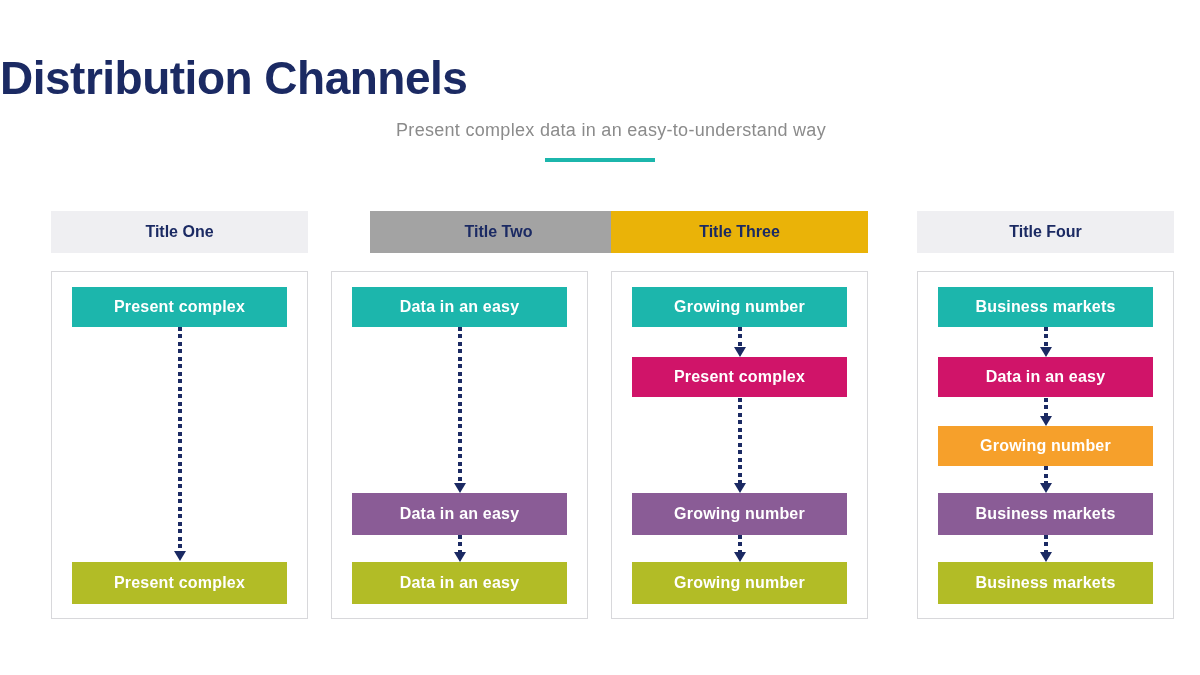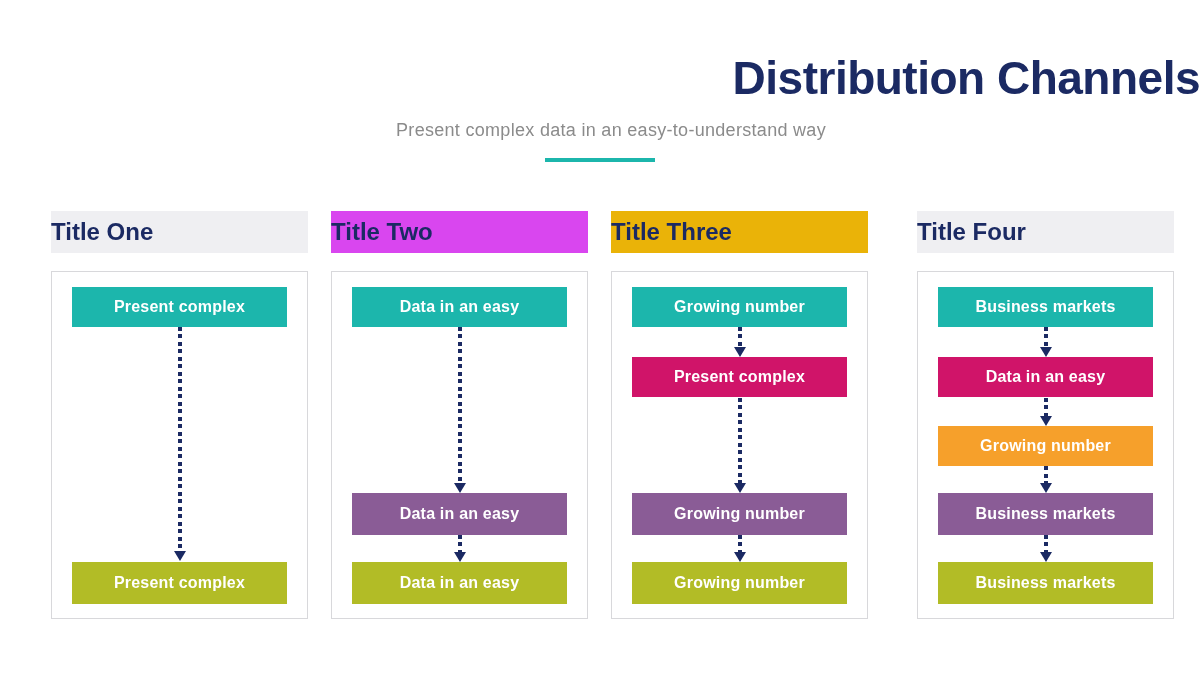--- a/index.html
+++ b/index.html
@@ -2,36 +2,36 @@
 <html><head>
 <meta charset="utf-8">
 <style>
   html,body { margin:0; padding:0; background:#ffffff; }
   .slide {
     position:relative; width:1200px; height:675px; background:#ffffff;
     font-family:"Liberation Sans", sans-serif; overflow:hidden;
   }
   .title {
     position:absolute; top:53px; left:0; width:100%;
-    text-align:right; font-size:46px; font-weight:700;
+    text-align:left; font-size:46px; font-weight:700;
     color:#1b2a63; letter-spacing:-0.5px; line-height:1.1;
   }
   .subtitle {
     position:absolute; top:120px; left:11px; width:100%;
     text-align:center; font-size:18px; color:#8b8b8b; letter-spacing:0.3px;
   }
   .divider {
     position:absolute; top:158px; left:545px; width:110px; height:4px;
     background:#1cb6ac;
   }
   .column { position:absolute; top:211px; width:257px; height:408px; }
   .col-header {
     position:absolute; top:0; left:0; width:257px; height:42px;
-    background:#efeff2; color:#1b2a63; font-size:24px; font-weight:700;
-    display:flex; align-items:center; 
+    background:#efeff2; color:#1b2a63; font-size:16px; font-weight:700;
+    display:flex; align-items:center; justify-content:center;
   }
   .panel {
     position:absolute; top:60px; left:0; width:255px; height:346px;
     background:#ffffff; border:1px solid #d8d8db;
   }
   .box {
     position:absolute; left:20px; width:215px;
     display:flex; align-items:center; justify-content:center;
   }
   .box-label {
@@ -73,21 +73,21 @@
         <div class="arrow-line"></div>
         <div class="arrow-head"></div>
       </div>
       <div class="box" style="top: 290px; height: 42px; background: rgb(178, 188, 38);">
         <span class="box-label">Present complex</span>
       </div>
     </div>
   </section>
 
   <section class="column" style="left:331px">
-    <div class="col-header" style="background: #d946ef;">
+    <div class="col-header" style="background: #a3a3a3; margin-left: 39px;">
       <span>Title Two</span>
     </div>
     <div class="panel">
       <div class="box" style="top: 15px; height: 40px; background: rgb(28, 182, 172);">
         <span class="box-label">Data in an easy</span>
       </div>
       <div class="arrow" style="top:55px;height:166px">
         <div class="arrow-line"></div>
         <div class="arrow-head"></div>
       </div>

